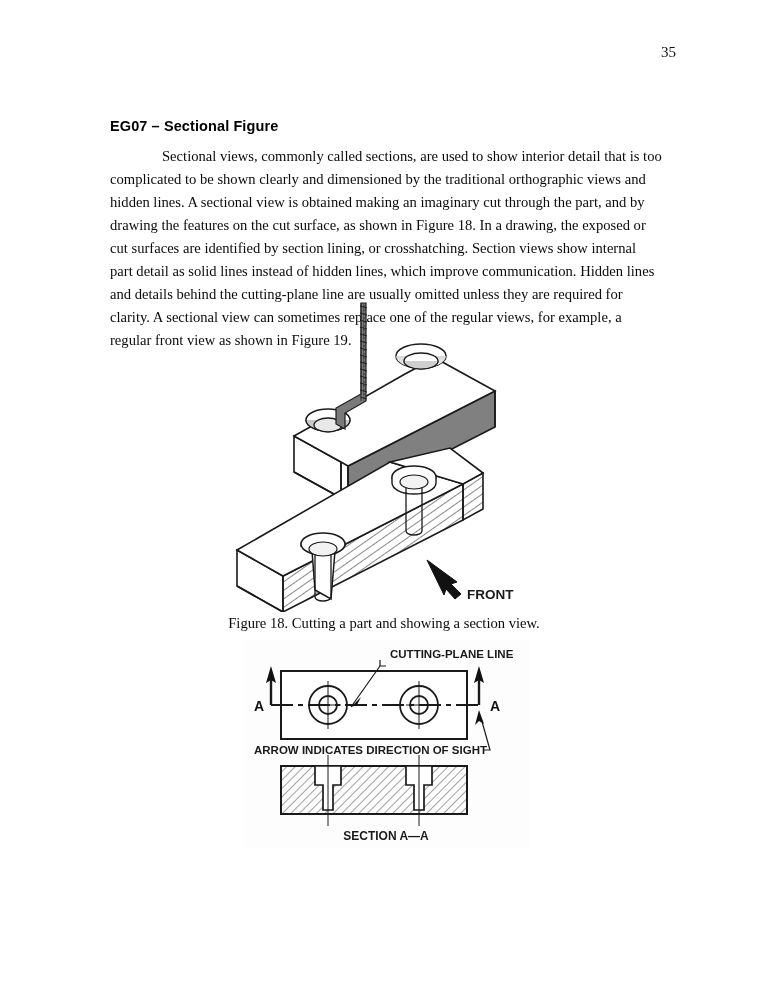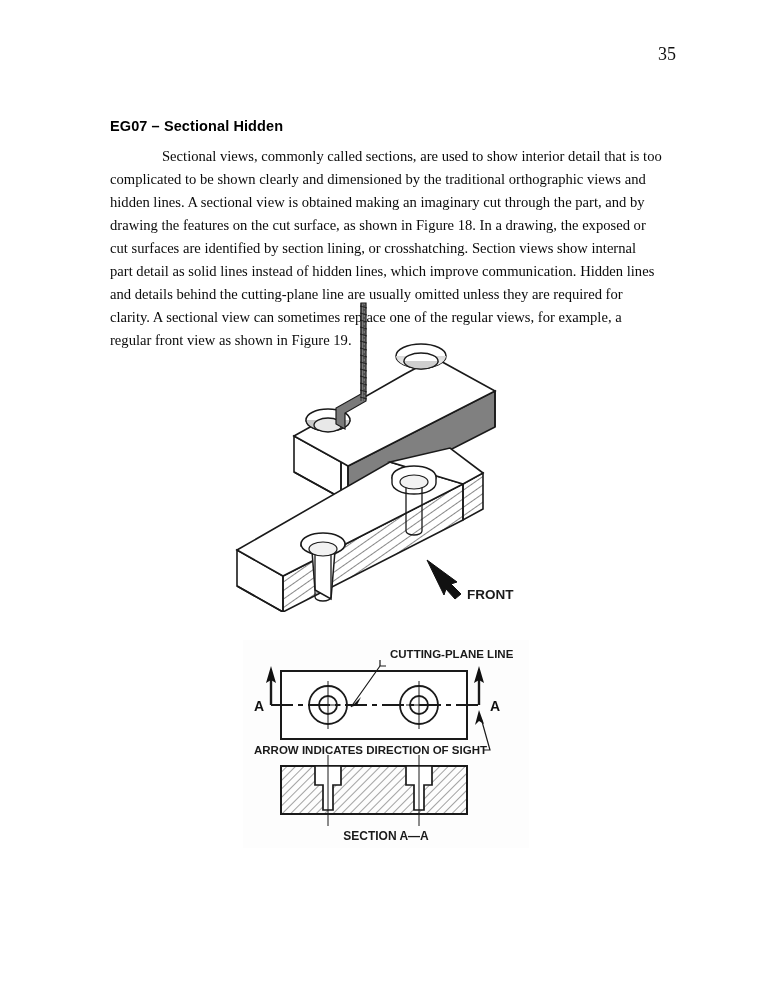--- a/index.html
+++ b/index.html
@@ -18,21 +18,21 @@
   .page {
     position: absolute;
     inset: 0;
     background: #ffffff;
   }
   .page-number {
     position: absolute;
     top: 44px;
     right: 92px;
     font-family: "Liberation Serif", serif;
-    font-size: 18px;
+    font-size: 15px;
     color: #111;
   }
   .heading {
     position: absolute;
     left: 110px;
     top: 118px;
     font-family: "Liberation Sans", sans-serif;
     font-weight: bold;
     font-size: 14.5px;
     letter-spacing: 0.1px;
@@ -79,21 +79,21 @@
   }
   .figure svg { display: block; }
 </style>
 </head>
 <body>
 
 <div class="page">
 
   <div class="page-number">35</div>
 
-  <div class="heading">EG07 – Sectional Hidden</div>
+  <div class="heading">EG07 – Sectional Figure</div>
 
   <div class="body-text">Sectional views, commonly called sections, are used to show interior detail that is too complicated to be shown clearly and dimensioned by the traditional orthographic views and hidden lines.  A sectional view is obtained making an imaginary cut through the part, and by drawing the features on the cut surface, as shown in Figure 18.  In a drawing, the exposed or cut surfaces are identified by section lining, or crosshatching.  Section views show internal part detail as solid lines instead of hidden lines, which improve communication.  Hidden lines and details behind the cutting-plane line are usually omitted unless they are required for clarity.  A sectional view can sometimes replace one of the regular views, for example, a regular front view as shown in Figure 19.</div>
 
   <div class="figure" id="figure-18">
     <svg width="320" height="316" viewBox="0 0 320 316" xmlns="http://www.w3.org/2000/svg">
       <defs>
         <pattern id="hatch18" width="7" height="7" patternTransform="rotate(55)" patternUnits="userSpaceOnUse">
           <line x1="0" y1="0" x2="0" y2="7" stroke="#1a1a1a" stroke-width="1.05"></line>
         </pattern>
         <pattern id="sawteeth" width="4" height="4" patternUnits="userSpaceOnUse">
@@ -186,20 +186,21 @@
         </g>
       </g>
 
       <g>
         <path d="M212 264 L242 286 L236 288 L246 298 L240 303 L231 293 L229 299 Z" fill="#111111" stroke="#111111" stroke-width="1"></path>
       </g>
       <text x="252" y="303" font-family="Liberation Sans, sans-serif" font-size="13.5" font-weight="bold" fill="#1a1a1a">FRONT</text>
     </svg>
   </div>
 
+  <div class="fig-caption" id="caption-18">Figure 18. Cutting a part and showing a section view.</div>
 
   <div class="figure" id="figure-19">
     <svg width="286" height="208" viewBox="0 0 286 208" xmlns="http://www.w3.org/2000/svg">
       <defs>
         <pattern id="hatch19" width="6" height="6" patternTransform="rotate(45)" patternUnits="userSpaceOnUse">
           <line x1="0" y1="0" x2="0" y2="6" stroke="#3c3c3c" stroke-width="0.95"></line>
         </pattern>
       </defs>
 
       <rect x="0" y="0" width="286" height="208" fill="#fdfdfd"></rect>

